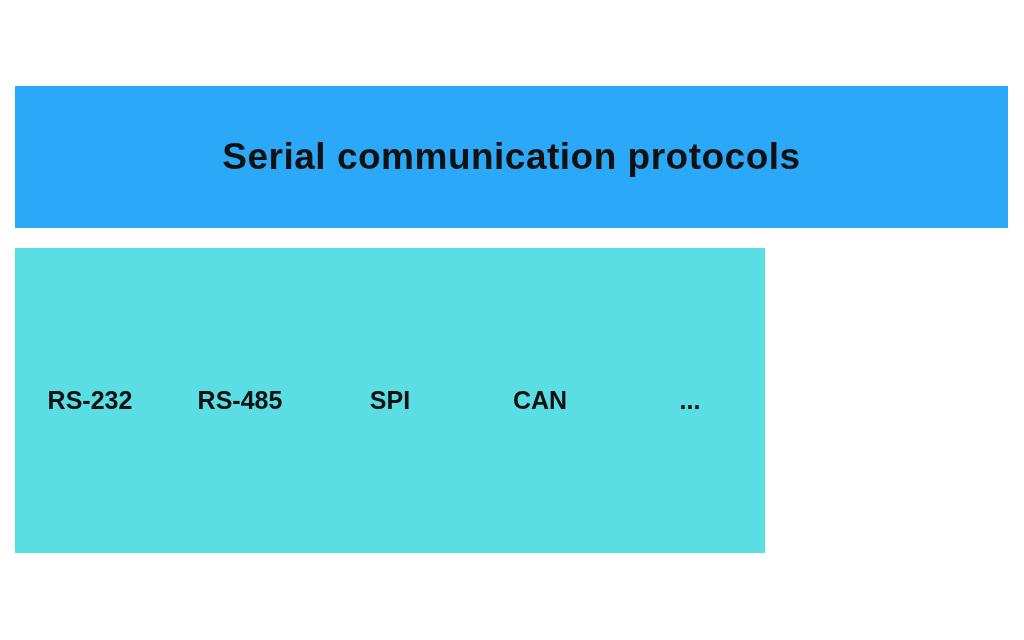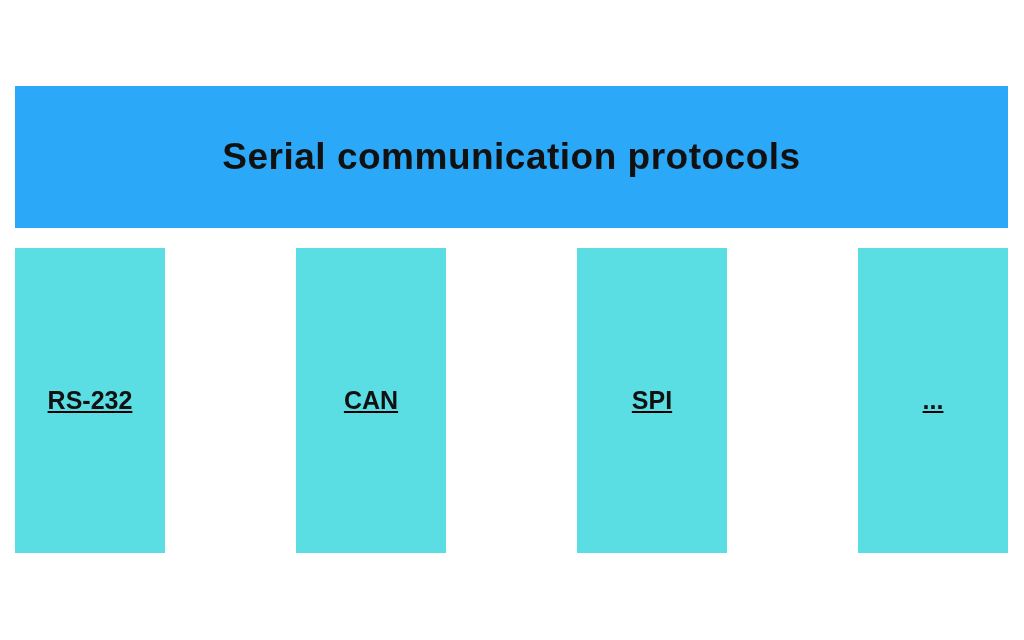--- a/index.html
+++ b/index.html
@@ -34,22 +34,20 @@
     letter-spacing: 0.5px;
     text-align: center;
   }
   .columns-row {
     position: absolute;
     left: 15px;
     top: 248px;
     width: 993px;
     height: 305px;
     display: flex;
-    justify-content: space-between;
-    text-decoration: underline;
   }
   .protocol-column {
     width: 150px;
     height: 100%;
     background: var(--column-bg, #5ADEE3);
     display: flex;
     align-items: center;
     justify-content: center;
   }
   .protocol-label {
@@ -66,23 +64,26 @@
 
   <div class="header-banner">
     <div class="header-title">Serial communication protocols</div>
   </div>
 
   <div class="columns-row">
     <div class="protocol-column">
       <span class="protocol-label">RS-232</span>
     </div>
     <div class="protocol-column">
-      <span class="protocol-label">CAN</span>
+      <span class="protocol-label">RS-485</span>
     </div>
     <div class="protocol-column">
       <span class="protocol-label">SPI</span>
+    </div>
+    <div class="protocol-column">
+      <span class="protocol-label">CAN</span>
     </div>
     <div class="protocol-column">
       <span class="protocol-label">...</span>
     </div>
   </div>
 
 </div>
 
 </body></html>

